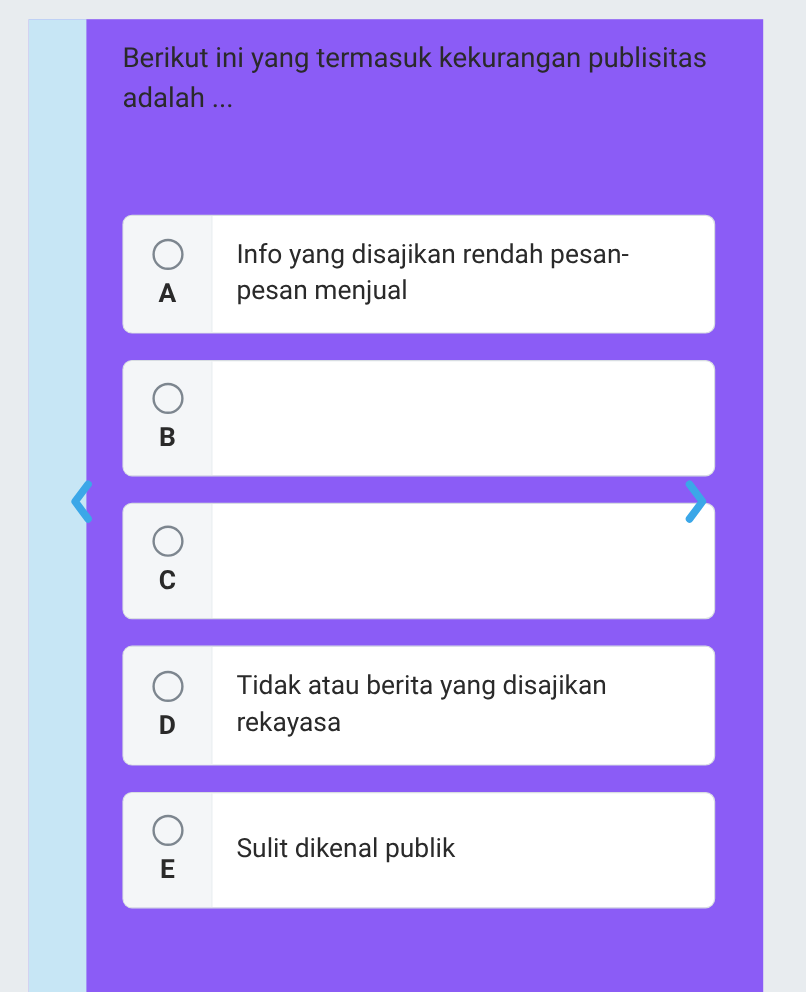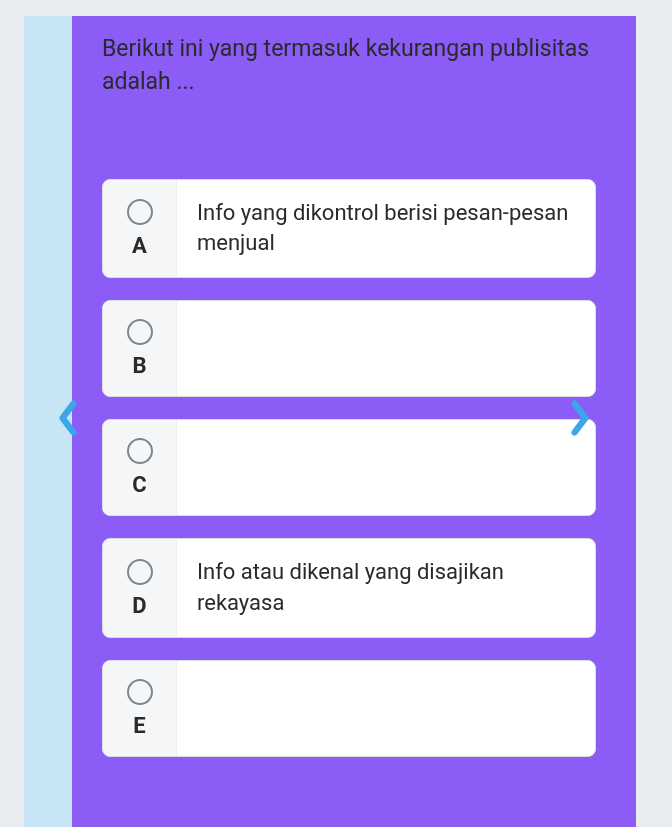--- a/index.html
+++ b/index.html
@@ -117,21 +117,21 @@
   <div class="accent-bar"></div>
   <div class="content">
     <div class="question">Berikut ini yang termasuk kekurangan publisitas adalah ...</div>
     <div class="options">
 
       <div class="option">
         <div class="option-left">
           <div class="radio"></div>
           <div class="letter">A</div>
         </div>
-        <div class="option-text">Info yang dikontrol berisi pesan-pesan menjual</div>
+        <div class="option-text">Info yang disajikan rendah pesan-pesan menjual</div>
       </div>
 
       <div class="option">
         <div class="option-left">
           <div class="radio"></div>
           <div class="letter">B</div>
         </div>
       </div>
 
       <div class="option">
@@ -139,28 +139,29 @@
           <div class="radio"></div>
           <div class="letter">C</div>
         </div>
       </div>
 
       <div class="option">
         <div class="option-left">
           <div class="radio"></div>
           <div class="letter">D</div>
         </div>
-        <div class="option-text">Info atau dikenal yang disajikan rekayasa</div>
+        <div class="option-text">Tidak atau berita yang disajikan rekayasa</div>
       </div>
 
       <div class="option">
         <div class="option-left">
           <div class="radio"></div>
           <div class="letter">E</div>
         </div>
+        <div class="option-text">Sulit dikenal publik</div>
       </div>
 
     </div>
   </div>
 </div>
 
 <div class="nav-arrow nav-prev">
   <svg viewBox="0 0 24 40" fill="none">
     <path d="M18 4 L6 20 L18 36" stroke="#3ba7e8" stroke-width="7" stroke-linecap="round" stroke-linejoin="round"></path>
   </svg>

